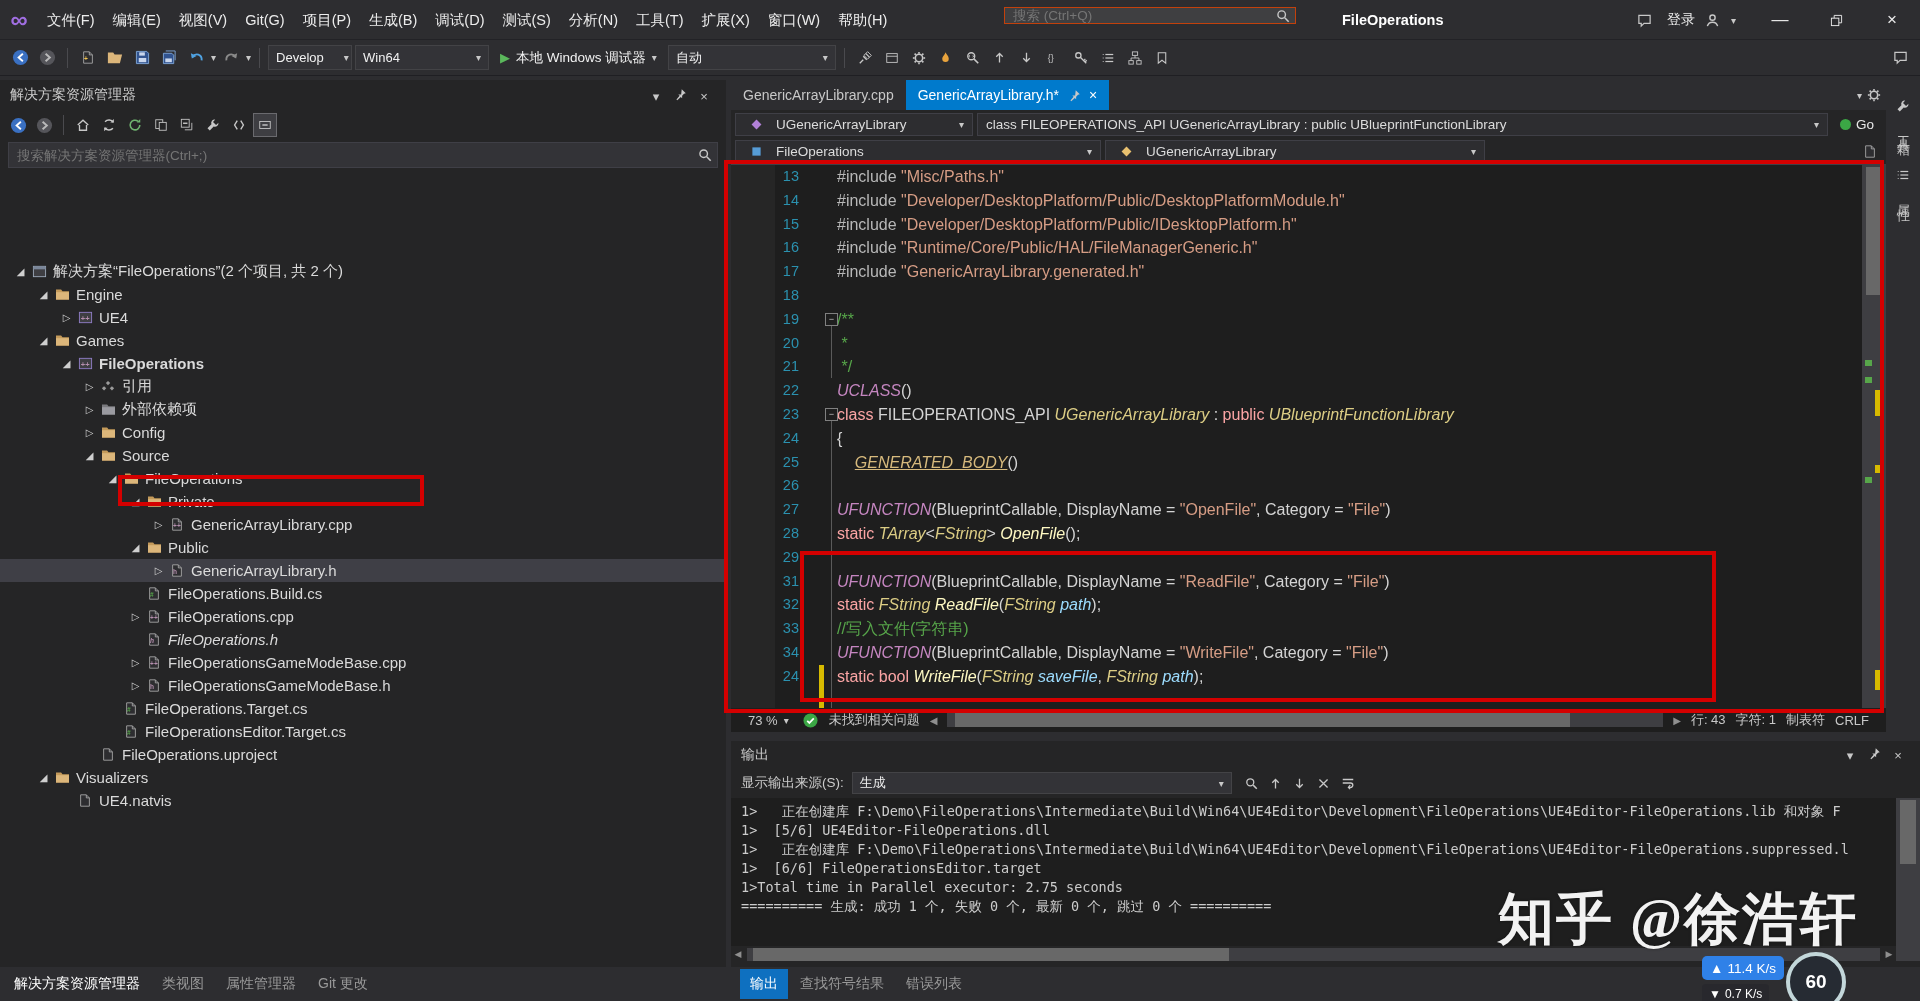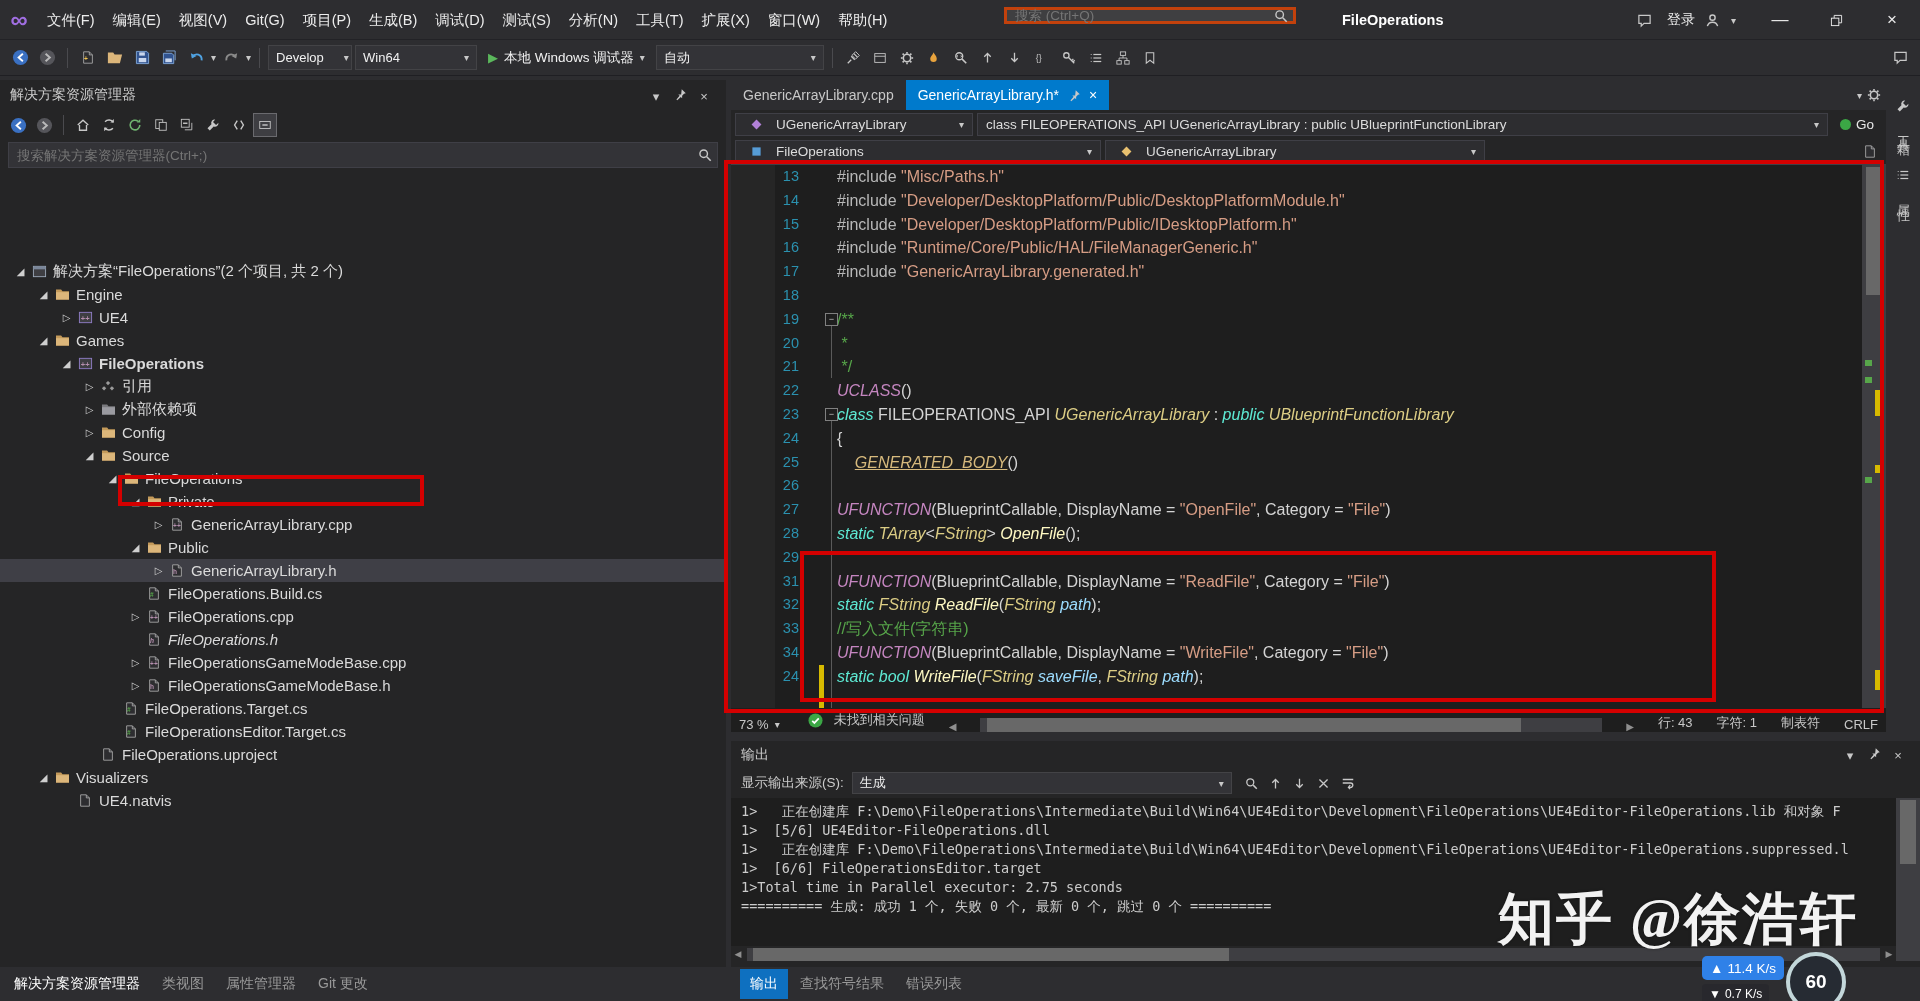--- a/index.html
+++ b/index.html
@@ -4,21 +4,21 @@
 <style>
   *{margin:0;padding:0;box-sizing:border-box;font-family:"Liberation Sans",sans-serif;}
   html,body{background:#1a1a1a;}
   #app{position:relative;width:1920px;height:1001px;background:#2D2D30;overflow:hidden;color:#D0D0D0;}
 
   
   .titlebar{position:absolute;left:0;top:0;width:1920px;height:40px;display:flex;align-items:center;background:#2D2D30;border-bottom:1px solid #222226;z-index:5;}
   .logo{width:38px;text-align:center;color:#A06EE1;font-size:24px;font-weight:bold;line-height:40px;}
   .menubar{display:flex;}
   .menu-item{padding:0 9px;font-size:14.5px;color:#ECECEC;line-height:40px;white-space:nowrap;cursor:default;}
-  .tb-search{position:absolute;left:1004px;top:7px;width:292px;height:17px;background:#3F3F41;border:3px solid #c2410c;display:flex;align-items:center;}
+  .tb-search{position:absolute;left:1004px;top:7px;width:292px;height:17px;background:#3F3F41;border:1px solid #c2410c;display:flex;align-items:center;}
   .tb-search input{flex:1;background:transparent;border:none;color:#BDBDBD;font-size:13.5px;padding:0 8px;outline:none;font-family:"Liberation Sans",sans-serif;}
   .tb-title{position:absolute;left:1342px;top:0;line-height:40px;font-weight:bold;font-size:14.5px;color:#FFFFFF;white-space:nowrap;}
   .tb-right{position:absolute;right:0;top:0;height:40px;display:flex;align-items:center;}
   .signin{display:flex;align-items:center;gap:6px;font-size:14px;color:#ECECEC;margin:0 16px 0 10px;}
   .winbtn{width:56px;height:40px;display:flex;align-items:center;justify-content:center;font-size:17px;color:#ECECEC;}
 
   
   .toolbar{position:absolute;left:0;top:40px;width:1920px;height:36px;background:#2D2D30;border-bottom:1px solid #1F1F23;display:flex;align-items:center;padding:0 8px;gap:3px;z-index:5;}
   .ticon{display:inline-flex;align-items:center;justify-content:center;width:24px;height:24px;font-size:13px;color:#C8C8C8;flex:none;}
   .ticon svg{display:block;}
@@ -62,34 +62,34 @@
   .cbox{width:380px;}
   .code{position:absolute;top:85px;left:0;right:24px;bott om:24px;bottom:24px;overflow:hidden;background:#1E1E1E;}
   .code::before{content:"";position:absolute;left:0;top:0;bottom:0;width:44px;background:#262626;}
   .crow{display:flex;height:23.8px;line-height:23.8px;font-family:"DejaVu Sans Mono",monospace;font-size:16px;position:relative;}
   .crow .ln{width:68px;text-align:right;color:#2B91AF;font-size:14.5px;flex:none;}
   .crow .fm{width:38px;flex:none;}
   .crow .ct{white-space:pre;}
   .tk-pp{color:#B8B8B8;}
   .tk-str{color:#D69D85;}
   .tk-com{color:#57A64A;}
-  .tk-kw{color:#5eead4;font-style:italic;}
+  .tk-kw{color:#fca5a5;}
   .tk-macro{color:#C586C0;font-style:italic;}
   .tk-genbody{color:#D7BA7D;font-style:italic;text-decoration:underline;}
   .tk-type{color:#DCCD85;font-style:italic;}
   .tk-func{color:#fef9c3;font-style:italic;}
   .tk-param{color:#9CDCFE;font-style:italic;}
   .tk-plain,.tk-pun{color:#D4D4D4;}
   .foldbox{position:absolute;left:94px;width:13px;height:13px;border:1px solid #808080;color:#C8C8C8;font-size:9px;line-height:11px;text-align:center;background:#1E1E1E;z-index:3;}
   .guide{position:absolute;left:100px;width:1px;background:#5A5A5A;z-index:2;}
   .modbar{position:absolute;left:88px;width:5px;background:#D7BA00;z-index:2;}
   .vscroll{position:absolute;top:85px;right:0;width:24px;bottom:24px;background:#3E3E42;}
   .vthumb{position:absolute;left:4px;width:16px;background:#686868;}
   .vmark{position:absolute;}
-  .ed-status{position:absolute;left:0;right:0;bottom:0;height:24px;background:#1E1E1E;display:flex;align-items:flex-end;font-size:13px;color:#C8C8C8;gap:24px;padding:0 8px;}
+  .ed-status{position:absolute;left:0;right:0;bottom:0;height:24px;background:#1E1E1E;display:flex;align-items:center;font-size:13px;color:#C8C8C8;gap:10px;padding:0 17px;}
   .zoom,.health{display:flex;gap:6px;align-items:center;white-space:nowrap;}
   .hscroll{flex:1;height:14px;background:#3E3E42;position:relative;}
   .hthumb{position:absolute;left:1%;width:86%;top:0;bottom:0;background:#686868;}
   .scroll-arr{color:#8F8F8F;font-size:10px;}
   .stat-lbl{white-space:nowrap;}
 
   
   .right-strip{position:absolute;left:1886px;top:80px;width:34px;height:652px;background:#2D2D30;display:flex;flex-direction:column;align-items:center;padding-top:14px;gap:26px;z-index:2;}
   .vtab{display:flex;flex-direction:column;align-items:center;gap:7px;color:#C8C8C8;font-size:13px;}
   .vtxt{writing-mode:vertical-rl;letter-spacing:4px;}
@@ -239,21 +239,21 @@
           <path d="M14 3.5l-1 5.5-5-2.5z" fill="#8A8A8A"></path>
         </svg>
       </span>
       <span class="arr">▾</span>
       <span class="tsep"></span>
       <div class="combo" style="width: 84px;">
         <span>Develop</span>
         <span class="sp"></span>
         <span class="arr">▾</span>
       </div>
-      <div class="combo" style="width: 122px;">
+      <div class="combo" style="width: 134px;">
         <span>Win64</span>
         <span class="sp"></span>
         <span class="arr">▾</span>
       </div>
       <div class="debug-btn">
         <span class="play-glyph">▶</span>
         <span>本地 Windows 调试器</span>
         <span class="arr">▾</span>
       </div>
       <div class="combo" style="width: 168px;">

